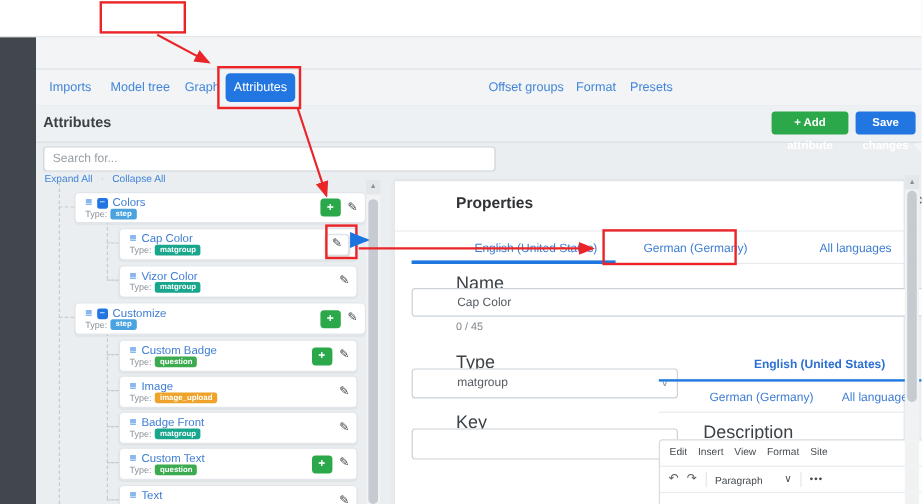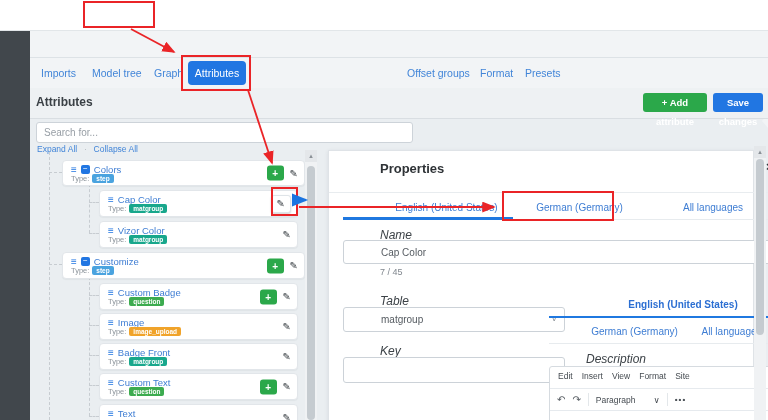--- a/index.html
+++ b/index.html
@@ -58,21 +58,21 @@
   .scroll-thumb{position:absolute;left:2px;width:8px;background:#c5cbd0;border-radius:4px;cursor:pointer;}
   
   .panel{left:328px;top:150px;width:424px;height:280px;background:#fff;border:1px solid #dfe3e7;box-shadow:0 1px 4px rgba(30,40,50,.09);z-index:6;}
   .panel .abs{position:absolute;padding-left:37px;}
   .p-title{left:14px;top:10px;font-size:13px;font-weight:bold;color:#2f3337;}
   .p-close{left:400px;top:9px;font-size:12px;font-weight:bold;color:#30353a;cursor:pointer;}
   .p-hdr-line{left:0;top:41px;width:424px;height:1px;background:#e8ecef;}
   .ltab{top:47px;height:20px;line-height:20px;font-size:10px;color:#3e7dd3;text-align:center;cursor:pointer;}
   .ltab-border{left:14px;top:68px;width:400px;height:1px;background:#e7ebee;}
   .ltab-active{left:14px;top:66px;width:133px;height:3px;background:#1f78e0;}
-  .f-label{font-size:12px;color:#3c4247;font-style:italic;}
+  .f-label{font-size:15px;color:#3c4247;}
   .f-input{border:1px solid #ccd2d8;border-radius:3px;background:#fff;font-size:10px;color:#555b61;padding:0 7px;outline:none;font-family:inherit;}
   .f-counter{font-size:9px;color:#80878e;}
   .f-select{border:1px solid #ccd2d8;border-radius:3px;background:#fff;font-size:10px;color:#555b61;display:flex;align-items:center;justify-content:space-between;padding:0 7px;cursor:pointer;}
   .f-select .caret2{color:#8a9197;font-size:8px;transform:scaleY(.8);}
   .sub-tab{font-size:10px;color:#3e7dd3;text-align:center;cursor:pointer;}
   .sub-active{font-weight:bold;color:#2c6fd2;}
   .sub-underline{background:#1f78e0;}
   .hairline{background:#e7ebee;}
   .editor{border:1px solid #d6dbe0;border-radius:3px;background:#fff;}
   .ed-menu{position:absolute;left:8px;top:4px;display:flex;gap:9px;font-size:8.5px;color:#454b51;}
@@ -349,23 +349,23 @@
     <div class="abs p-hdr-line"></div>
 
     <div class="abs ltab" style="left:14px;width:133px">English (United States)</div>
     <div class="abs ltab" style="left:147px;width:133px">German (Germany)</div>
     <div class="abs ltab" style="left:280px;width:134px">All languages</div>
     <div class="abs ltab-border"></div>
     <div class="abs ltab-active"></div>
 
     <div class="abs f-label" style="left:14px;top:77px">Name</div>
     <input class="abs f-input" style="left: 14px; top: 89px; width: 382px; height: 22px;" value="Cap Color">
-    <div class="abs f-counter" style="left:14px;top:116px">7 / 45</div>
-
-    <div class="abs f-label" style="left:14px;top:143px">Table</div>
+    <div class="abs f-counter" style="left:14px;top:116px">0 / 45</div>
+
+    <div class="abs f-label" style="left:14px;top:143px">Type</div>
     <div class="abs f-select" style="left:14px;top:156px;width:176px;height:23px">
       <span>matgroup</span>
       <span class="caret2">∨</span>
     </div>
 
     <div class="abs f-label" style="left:14px;top:193px">Key</div>
     <input class="abs f-input" style="left: 14px; top: 206px; width: 176px; height: 24px;">
 
     <div class="abs sub-tab sub-active" style="left:220px;top:148px;width:194px">English (United States)</div>
     <div class="abs sub-underline" style="left:220px;top:165px;width:194px;height:2px"></div>

